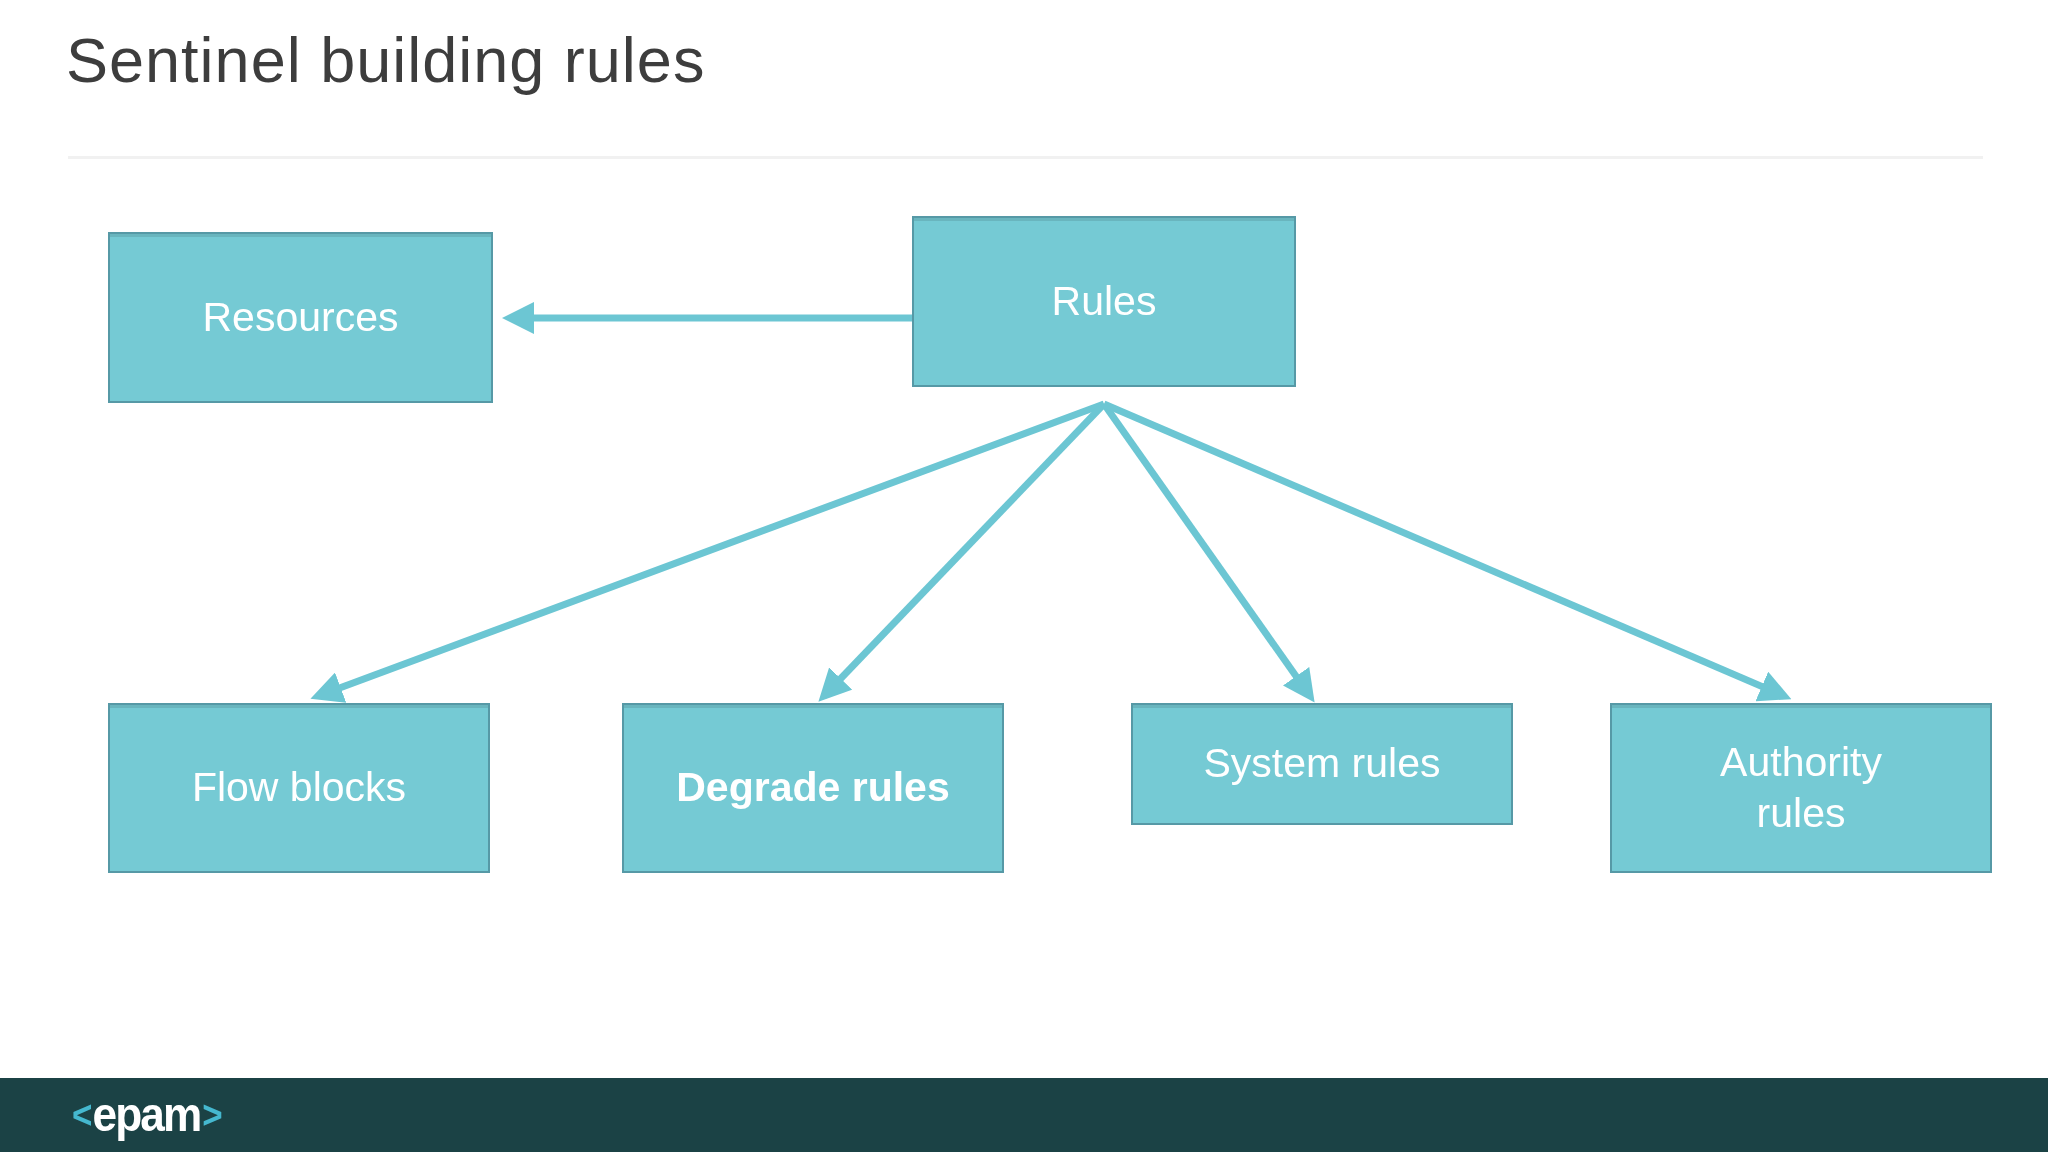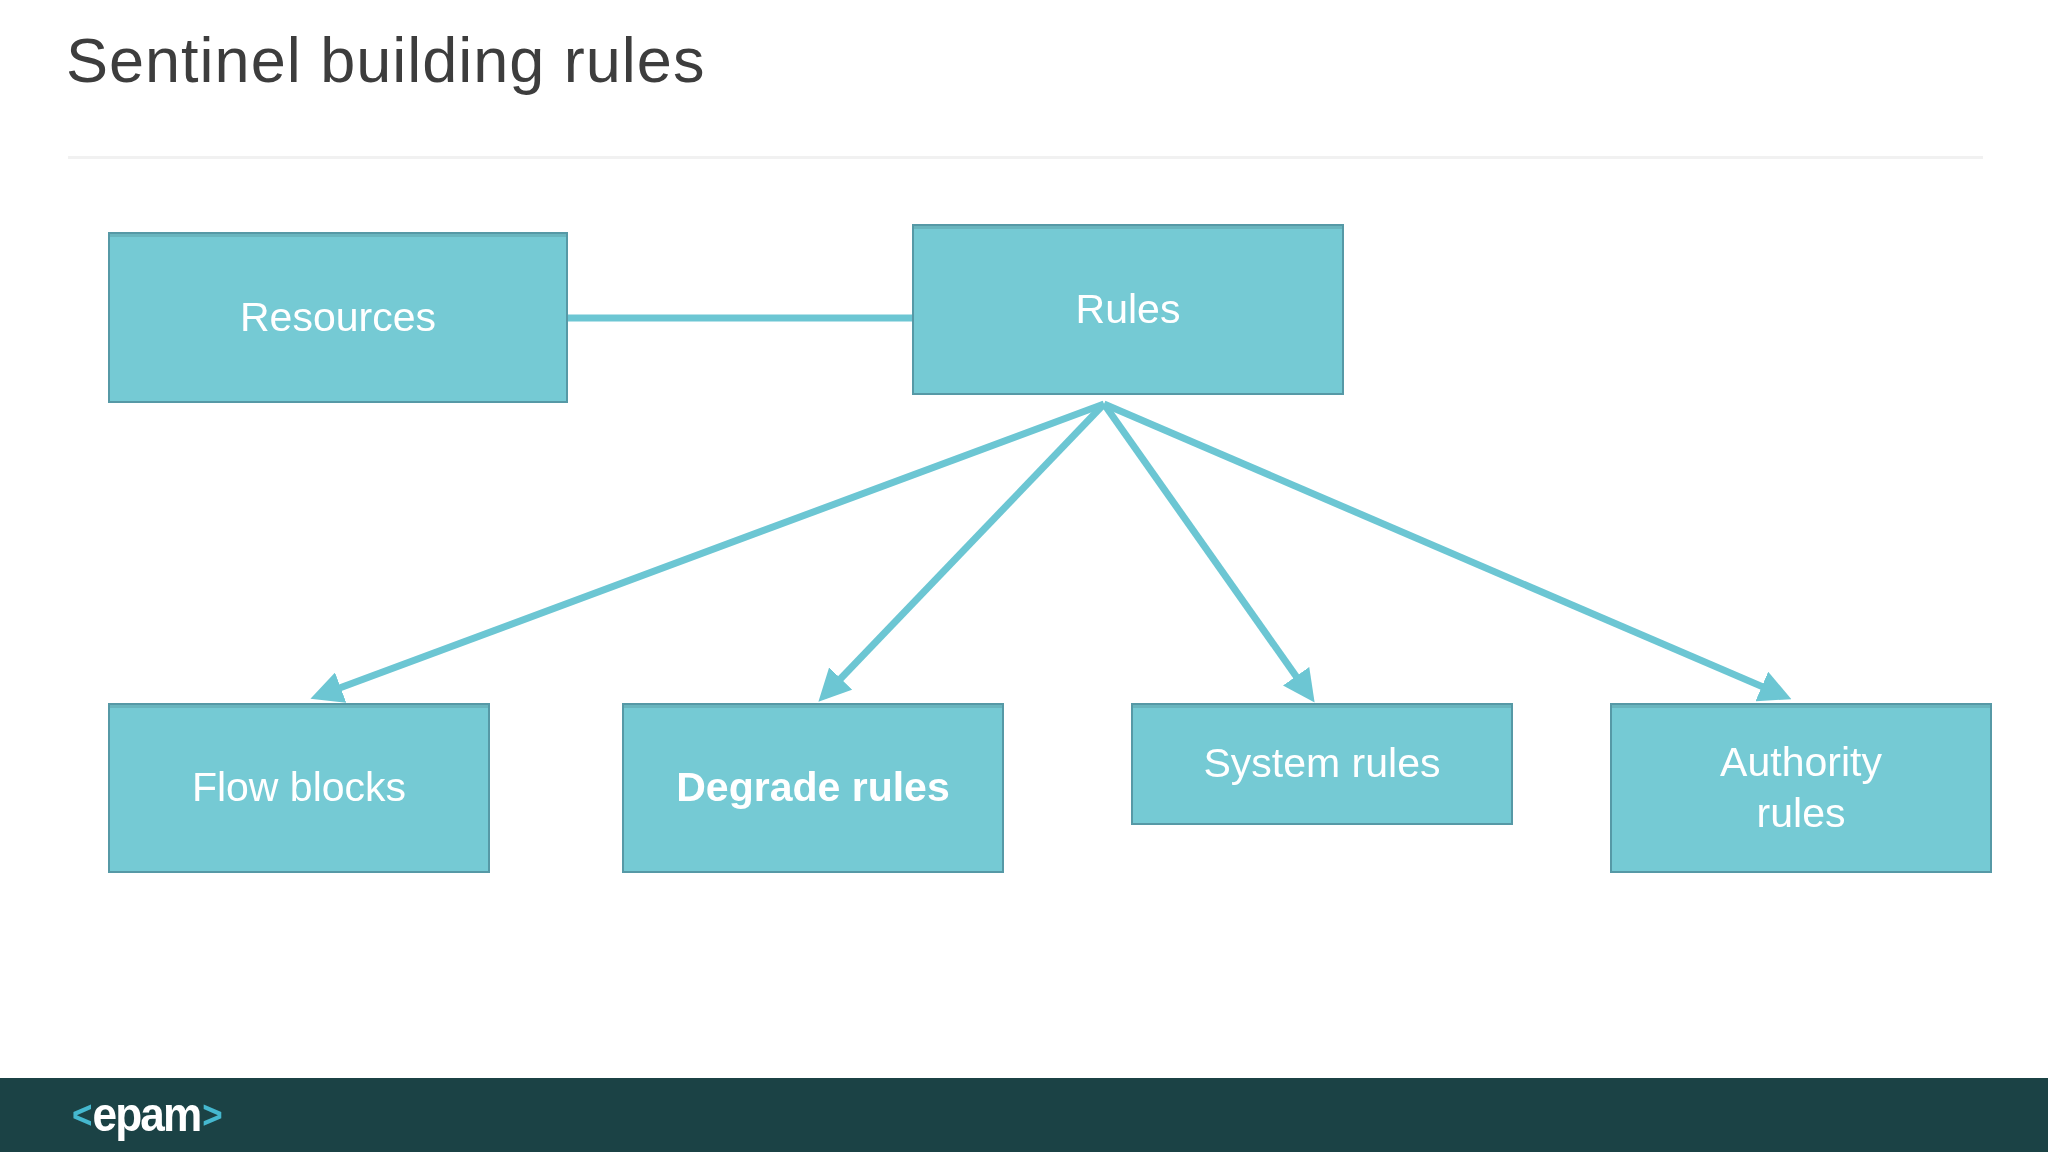--- a/index.html
+++ b/index.html
@@ -46,22 +46,22 @@
     position:absolute;
     background:var(--node-fill);
     border:2px solid var(--node-border);
     box-shadow:inset 0 3px 0 rgba(0,0,0,0.10);
     display:flex;align-items:center;justify-content:center;
     color:var(--node-text);
     font-size:41px;font-weight:300;
     text-align:center;
     line-height:1.25;
   }
-  .node-resources{left:108px;top:232px;width:460px;height:171px;}
-  .node-rules{left:912px;top:224px;width:432px;height:171px;}
+  .node-resources{left:108px;top:232px;width:385px;height:171px;}
+  .node-rules{left:912px;top:216px;width:384px;height:171px;}
   .node-flow{left:108px;top:703px;width:382px;height:170px;}
   .node-degrade{left:622px;top:703px;width:382px;height:170px;font-weight:bold;}
   .node-system{left:1131px;top:703px;width:382px;height:122px;}
   .node-authority{left:1610px;top:703px;width:382px;height:170px;}
   .node-label{display:inline-block;}
   .node-label.narrow{max-width:235px;}
   .footer{
     position:absolute;
     left:0;bottom:0;
     width:100%;height:74px;

